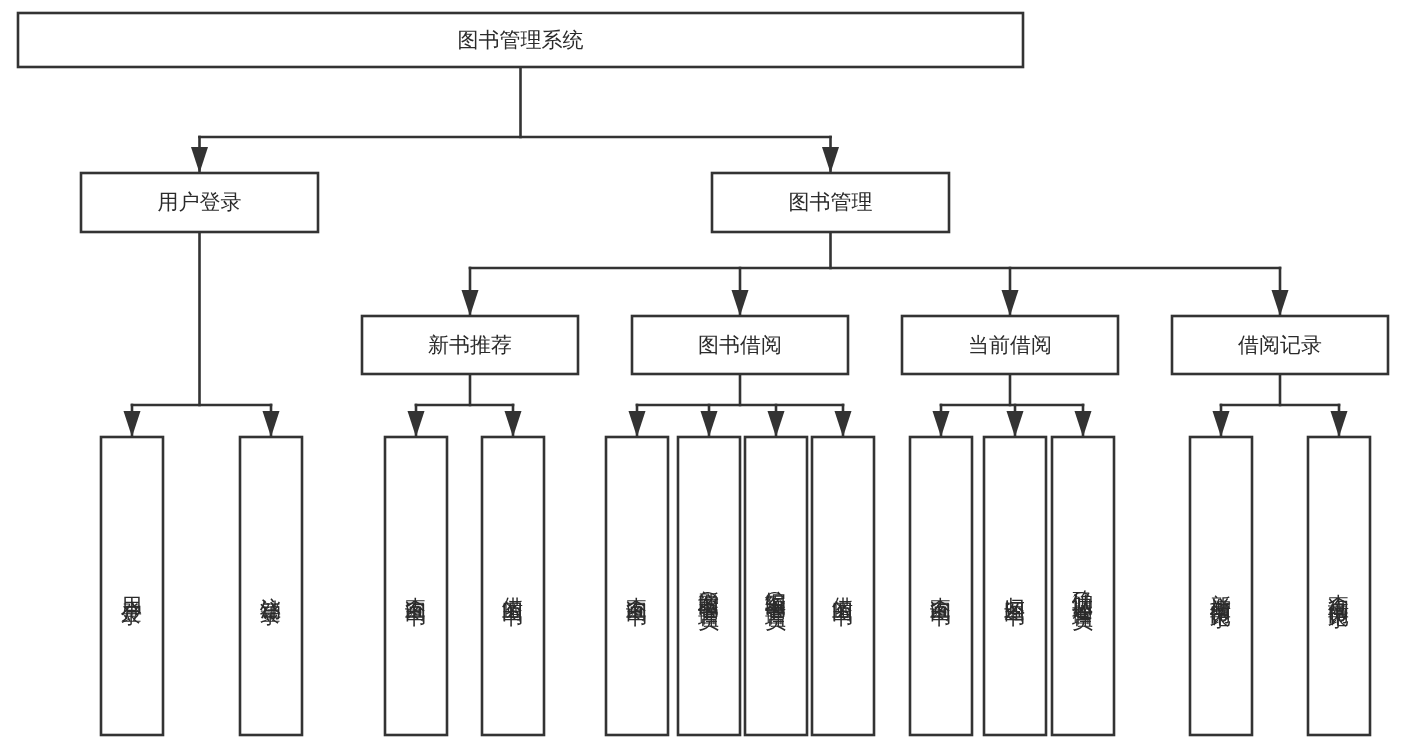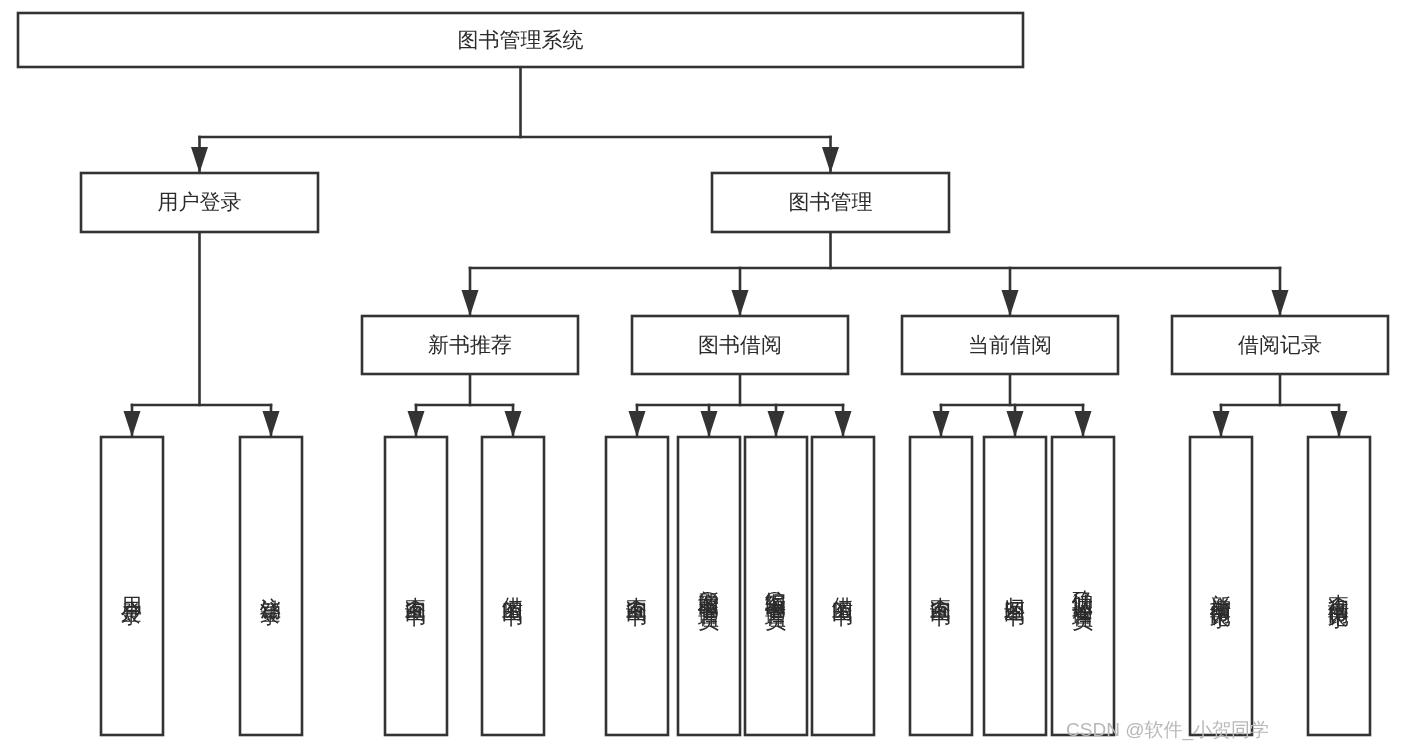--- a/index.html
+++ b/index.html
@@ -179,14 +179,13 @@
       <div class="node-label-v" style="left: 678px; top: 437px; width: 62px; height: 298px;">新增图书（管理员）</div>
       <div class="node-label-v" style="left: 745px; top: 437px; width: 62px; height: 298px;">编辑图书（管理员）</div>
       <div class="node-label-v" style="left: 812px; top: 437px; width: 62px; height: 298px;">借阅图书</div>
       <div class="node-label-v" style="left: 910px; top: 437px; width: 62px; height: 298px;">查询图书</div>
       <div class="node-label-v" style="left: 984px; top: 437px; width: 62px; height: 298px;">归还图书</div>
       <div class="node-label-v" style="left: 1052px; top: 437px; width: 62px; height: 298px;">确认归还（管理员）</div>
       <div class="node-label-v" style="left: 1190px; top: 437px; width: 62px; height: 298px;">新增借阅记录</div>
       <div class="node-label-v" style="left: 1308px; top: 437px; width: 62px; height: 298px;">查询借阅记录</div>
     </div>
 
-  <div class="watermark">CSDN @软件_小贺同学</div>
 </div>
 
 </body></html>

